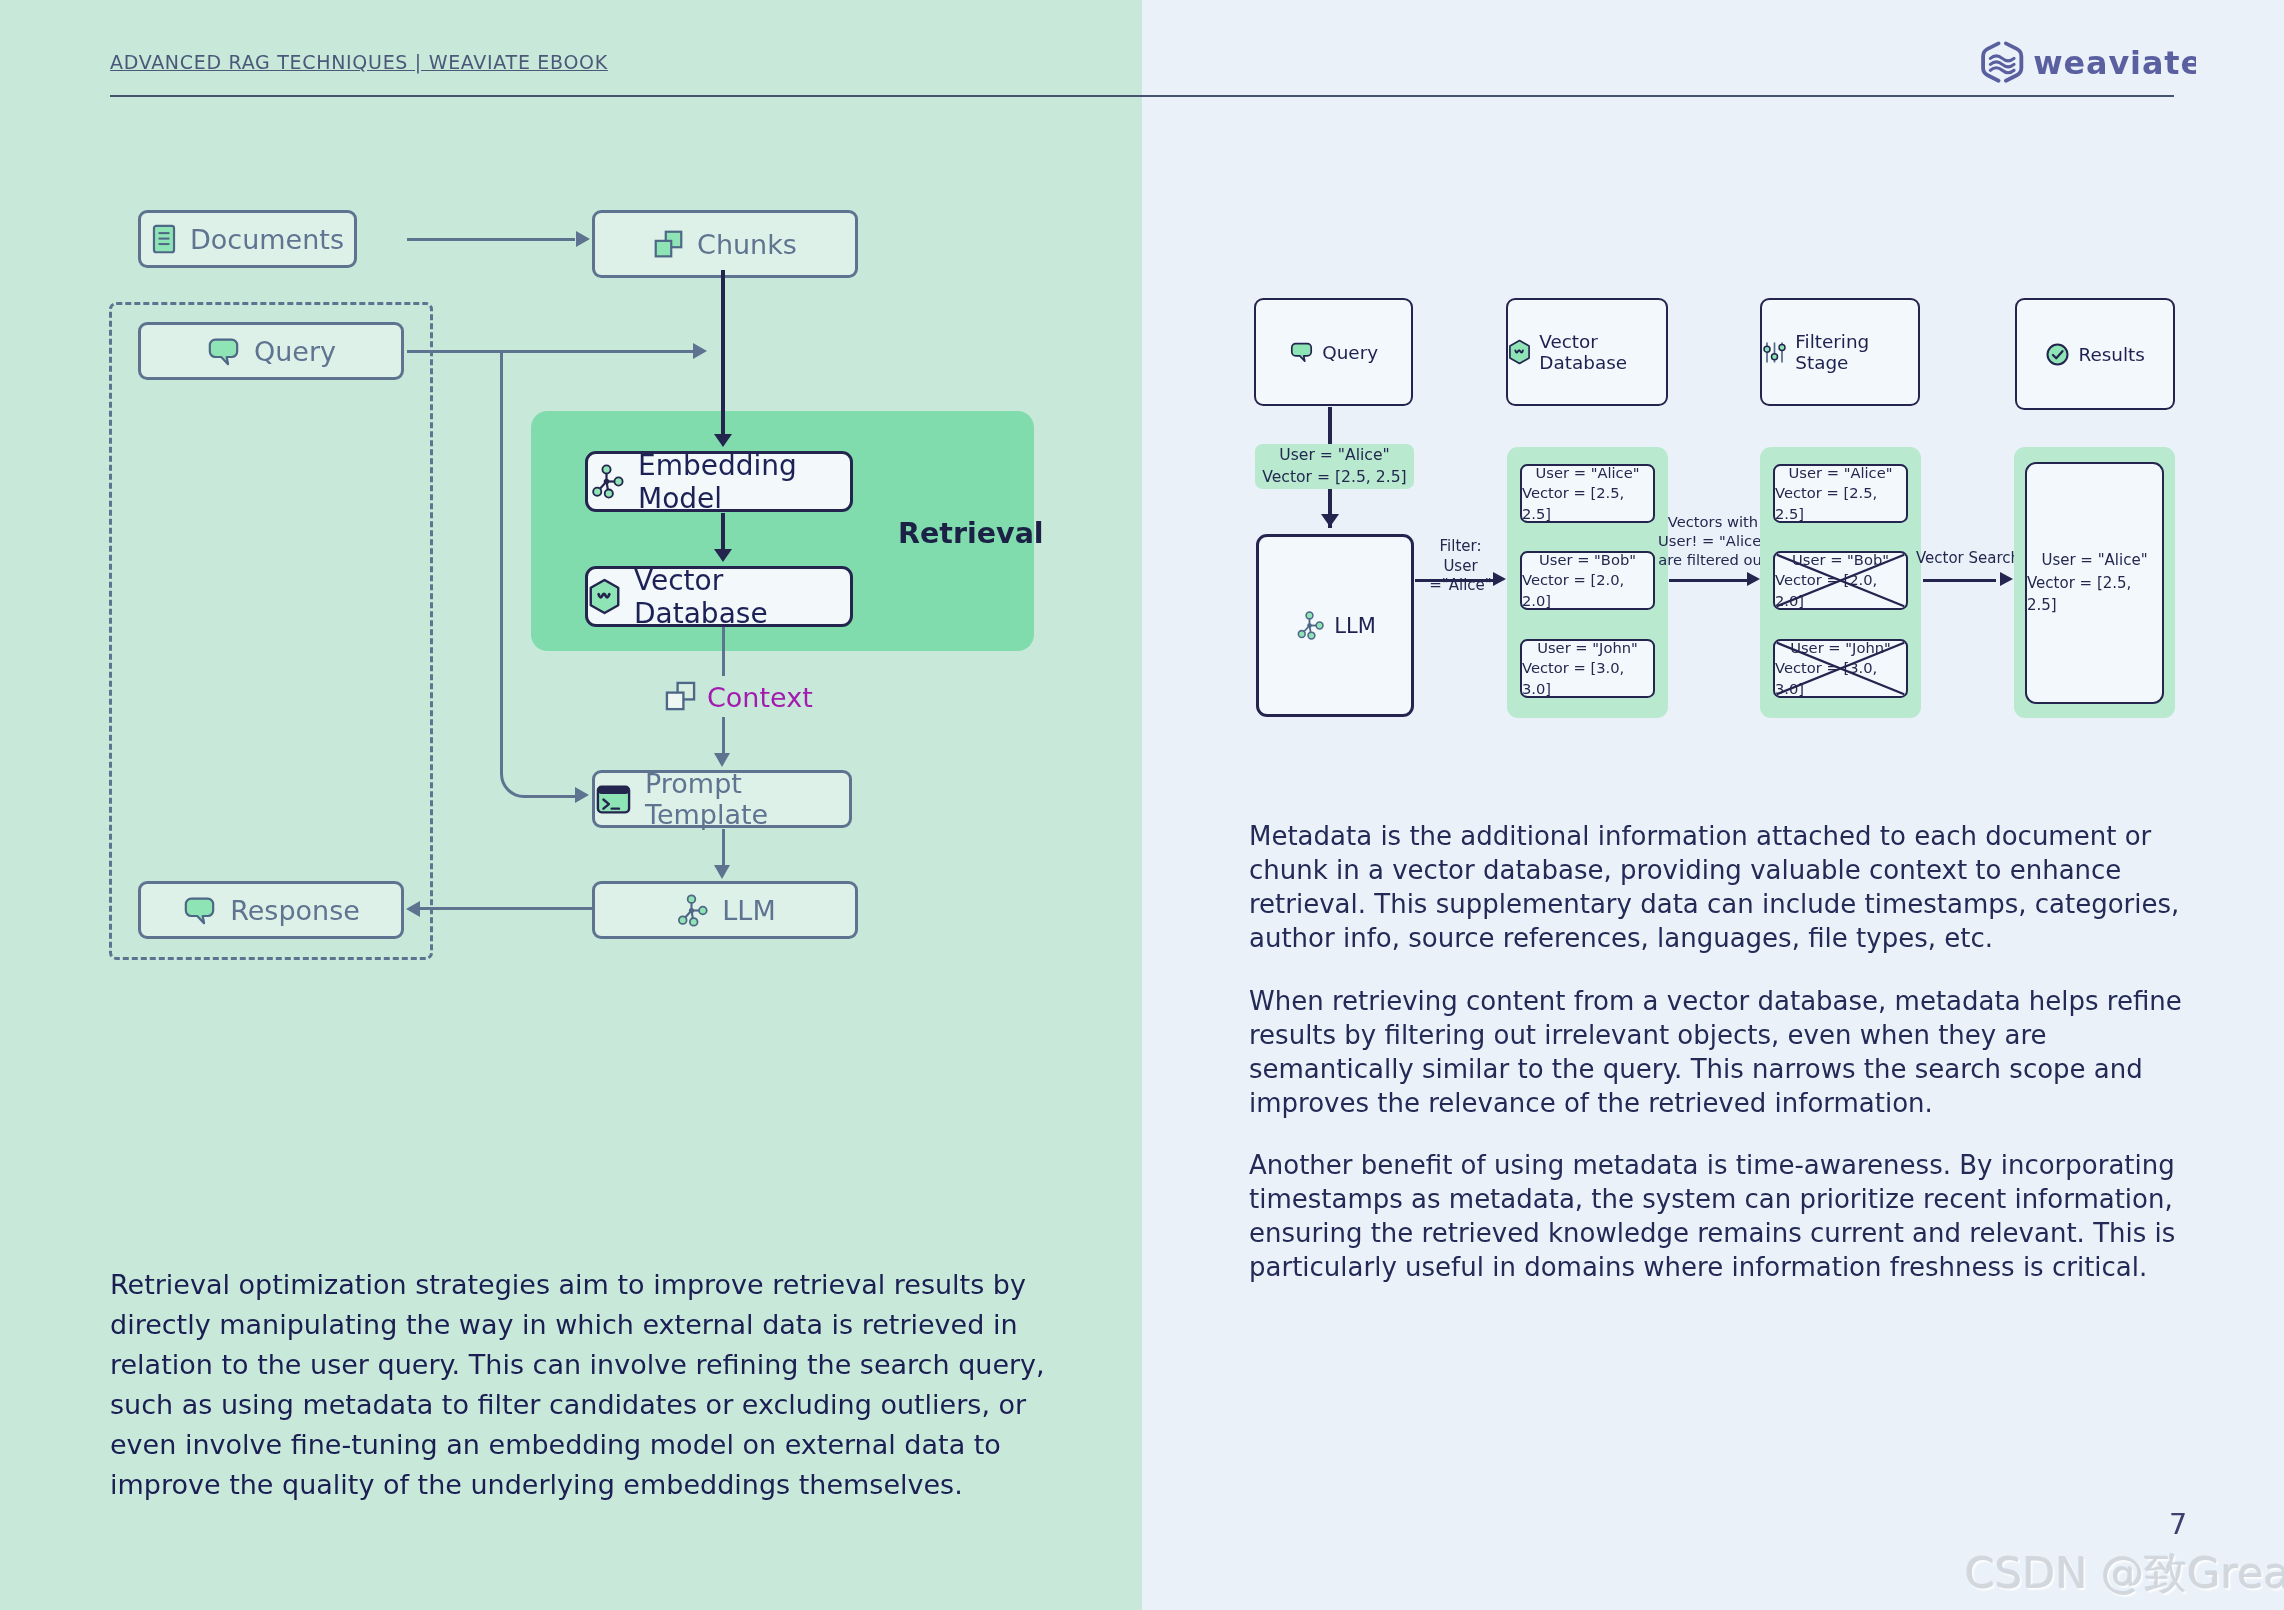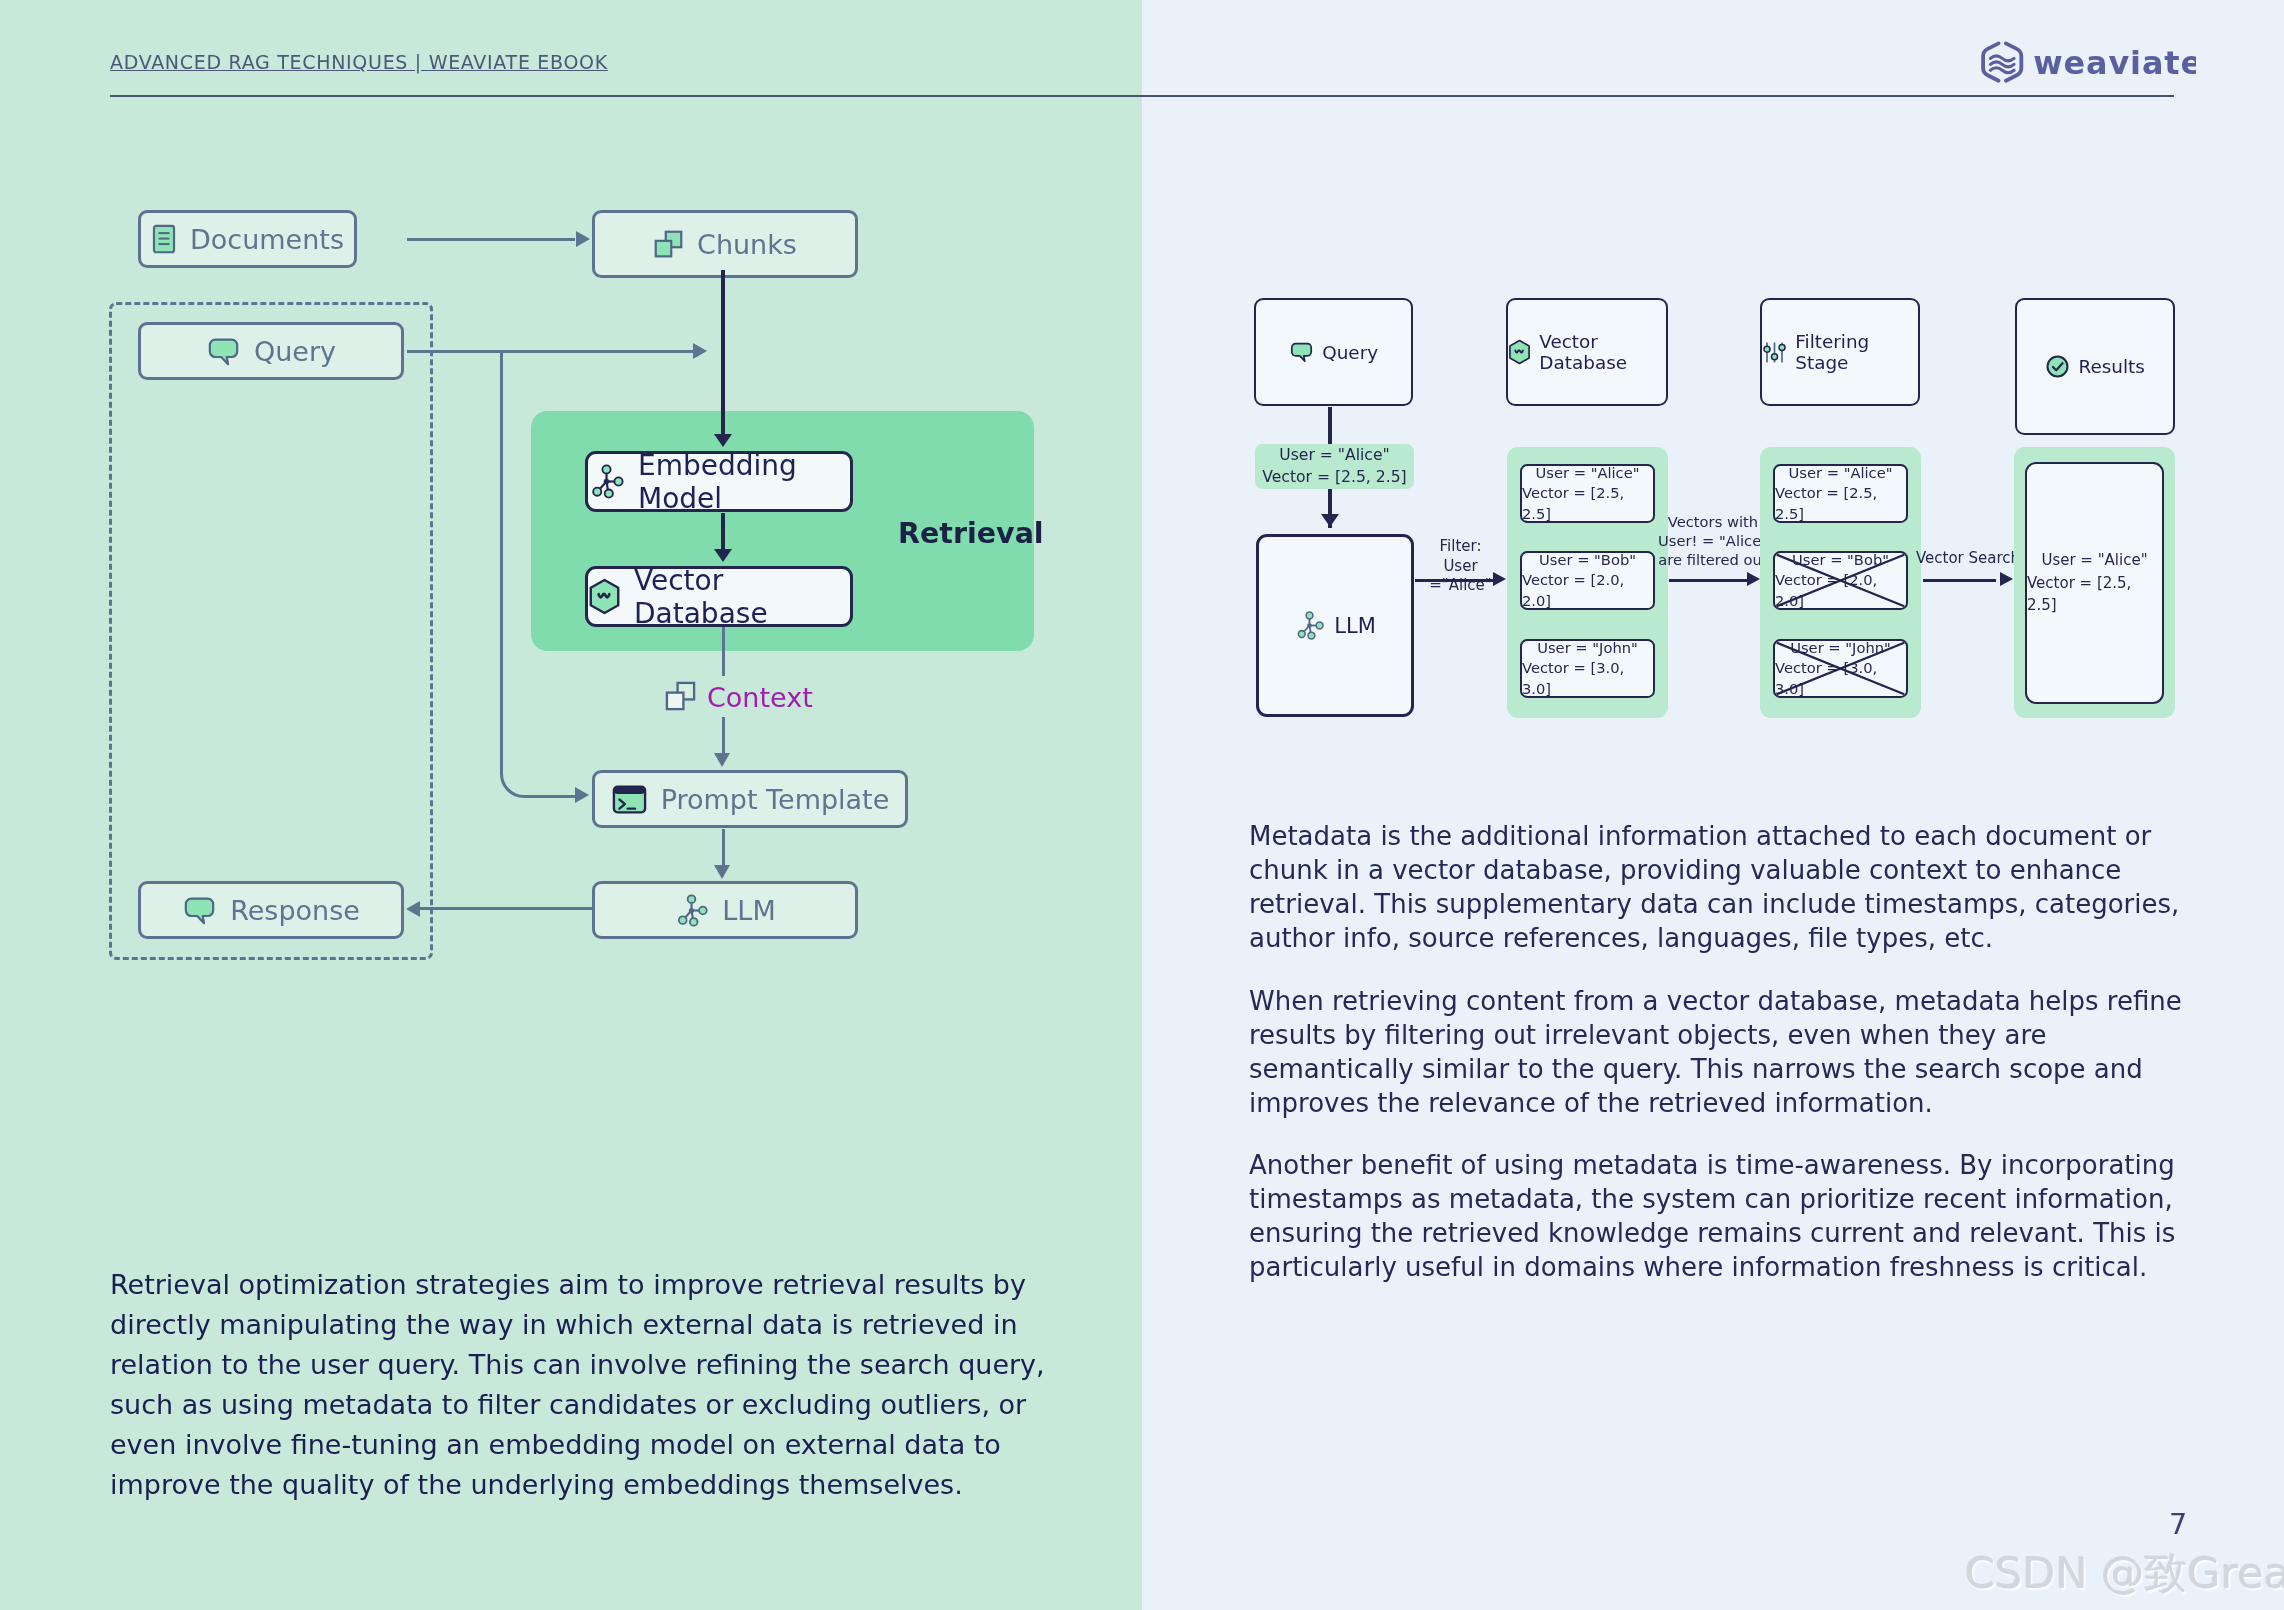--- a/index.html
+++ b/index.html
@@ -169,21 +169,21 @@
   </div>
 
   <span style="position:absolute;left:664px;top:680px;">
     <svg width="33" height="33" viewBox="0 0 34 34">
         <rect x="14" y="3" width="17" height="17" fill="#d7eee1" stroke="#4f6786" stroke-width="2.4"></rect>
         <rect x="3" y="13" width="17" height="17" fill="#eef7f2" stroke="#4f6786" stroke-width="2.4"></rect>
       </svg>
   </span>
   <div class="ctx-label">Context</div>
 
-  <div class="mbox" style="left:592px;top:770px;width:316px;height:58px;">
+  <div class="mbox" style="left:592px;top:770px;width:260px;height:58px;">
     <span>
       <svg width="37" height="33" viewBox="0 0 40 36">
           <rect x="3" y="4" width="34" height="28" rx="4" fill="#8ee4b5" stroke="#23254f" stroke-width="2.6"></rect>
           <rect x="3" y="4" width="34" height="8" rx="4" fill="#23254f"></rect>
           <path d="M9 18 l6 5 -6 5" fill="none" stroke="#23254f" stroke-width="2.6" stroke-linecap="round" stroke-linejoin="round"></path>
           <line x1="18" y1="28" x2="26" y2="28" stroke="#23254f" stroke-width="2.6" stroke-linecap="round"></line>
         </svg>
     </span>
     <span>Prompt Template</span>
   </div>
@@ -276,21 +276,21 @@
           <g fill="#8ee4b5" stroke="#23254f" stroke-width="1.8">
             <circle cx="6" cy="11" r="3.6"></circle>
             <circle cx="15" cy="20" r="3.6"></circle>
             <circle cx="24" cy="9" r="3.6"></circle>
           </g>
         </svg>
     </span>
     <span>Filtering Stage</span>
   </div>
 
-  <div class="rbox" style="left:2015px;top:298px;width:160px;height:137px;">
+  <div class="rbox" style="left:2015px;top:298px;width:160px;height:112px;">
     <span>
       <svg width="25" height="25" viewBox="0 0 30 30">
           <circle cx="15" cy="15" r="12" fill="#8ee4b5" stroke="#23254f" stroke-width="2.4"></circle>
           <path d="M9.5 15.5 l4 4 7.5-8.5" fill="none" stroke="#23254f" stroke-width="2.6" stroke-linecap="round" stroke-linejoin="round"></path>
         </svg>
     </span>
     <span>Results</span>
   </div>
 
   <div class="vl navy" style="left:1328px;top:407px;height:121px;"></div>

